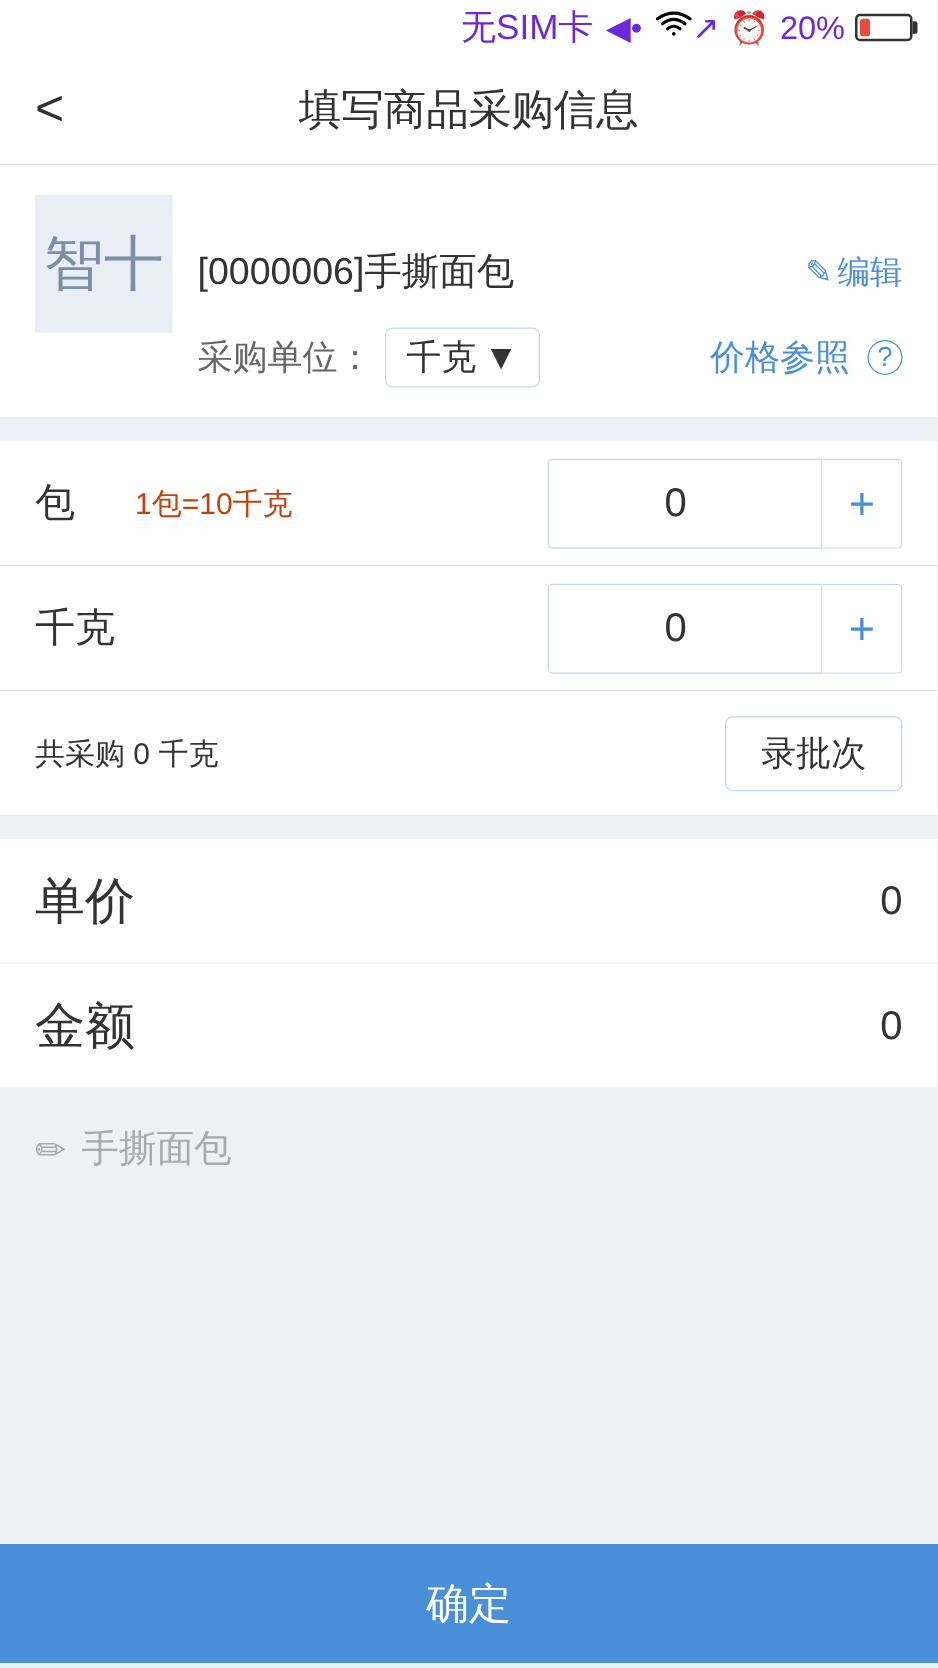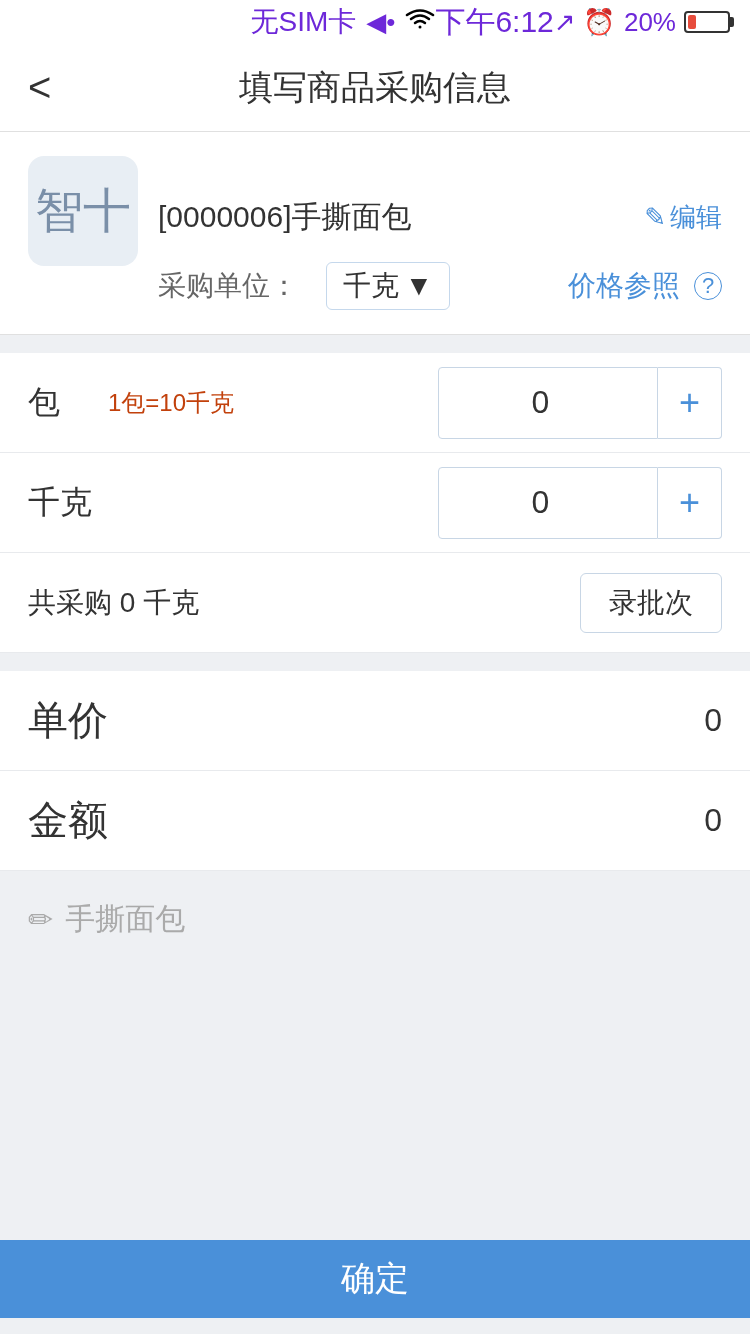--- a/index.html
+++ b/index.html
@@ -86,21 +86,21 @@
       padding: 24px 28px;
       display: flex;
       align-items: flex-start;
       gap: 20px;
       border-bottom: 1px solid #e0e0e0;
     }
     .product-thumb {
       width: 110px;
       height: 110px;
       background: #e8eef4;
-      border-radius: 16px;
+      border-radius: 0;
       display: flex;
       align-items: center;
       justify-content: center;
       flex-shrink: 0;
     }
     .owl-icon {
       font-size: 48px;
       color: #7a8fa8;
     }
     .product-info {
@@ -219,21 +219,21 @@
     .summary-row {
       display: flex;
       align-items: center;
       justify-content: space-between;
       padding: 0 28px;
       height: 100px;
       background: #fff;
       border-bottom: 1px solid #e8eaed;
     }
     .summary-text {
-      font-size: 28px;
+      font-size: 24px;
       color: #333;
     }
     .batch-btn {
       border: 1px solid #c8d6e5;
       border-radius: 6px;
       padding: 10px 28px;
       font-size: 28px;
       color: #333;
       background: #fff;
       cursor: pointer;
@@ -279,23 +279,23 @@
     
     .bottom-spacer {
       flex: 1;
       background: #eef0f3;
       min-height: 360px;
     }
 
     
     .confirm-bar {
       position: fixed;
-      bottom: 16px;
+      bottom: 4px;
       width: 750px;
-      height: 78px;
+      height: 95px;
       background: #4a90d9;
       display: flex;
       align-items: center;
       justify-content: center;
       cursor: pointer;
     }
     .confirm-text {
       font-size: 34px;
       color: #fff;
       font-weight: 500;
@@ -319,21 +319,20 @@
       <span class="wifi-icon">◀•</span>
       <span>
         <svg width="30" height="24" viewBox="0 0 30 24">
           <path d="M15 20 L15 20" stroke="#000" stroke-width="3" stroke-linecap="round"></path>
           <path d="M10 16 Q15 12 20 16" stroke="#000" stroke-width="2.5" fill="none" stroke-linecap="round"></path>
           <path d="M6 12 Q15 5 24 12" stroke="#000" stroke-width="2.5" fill="none" stroke-linecap="round"></path>
           <path d="M2 8 Q15 -1 28 8" stroke="#000" stroke-width="2.5" fill="none" stroke-linecap="round"></path>
         </svg>
       </span>
     </div>
-    <div class="status-center">下午6:12</div>
     <div class="status-right">
       <span>↗</span>
       <span>⏰</span>
       <span>20%</span>
       <div class="battery-icon">
         <div class="battery-fill"></div>
       </div>
     </div>
   </div>
 
@@ -350,21 +349,21 @@
       <div class="product-info-top">
         <span class="product-name">
           <span>[0000006]</span><span>手撕面包</span>
         </span>
         <span class="edit-btn">
           <span>✎</span>
           <span>编辑</span>
         </span>
       </div>
       <div class="product-unit-row">
-        <div style="display:flex;align-items:center;gap:28px;">
+        <div style="display:flex;align-items:center;gap:10px;">
           <span class="unit-label">采购单位：</span>
           <div class="unit-select">
             <span>千克</span>
             <span>▼</span>
           </div>
         </div>
         <span class="price-ref">
           <span>价格参照</span>
           <span style="border:1px solid #4a90d9;border-radius:50%;width:28px;height:28px;display:inline-flex;align-items:center;justify-content:center;font-size:22px;">?</span>
         </span>

